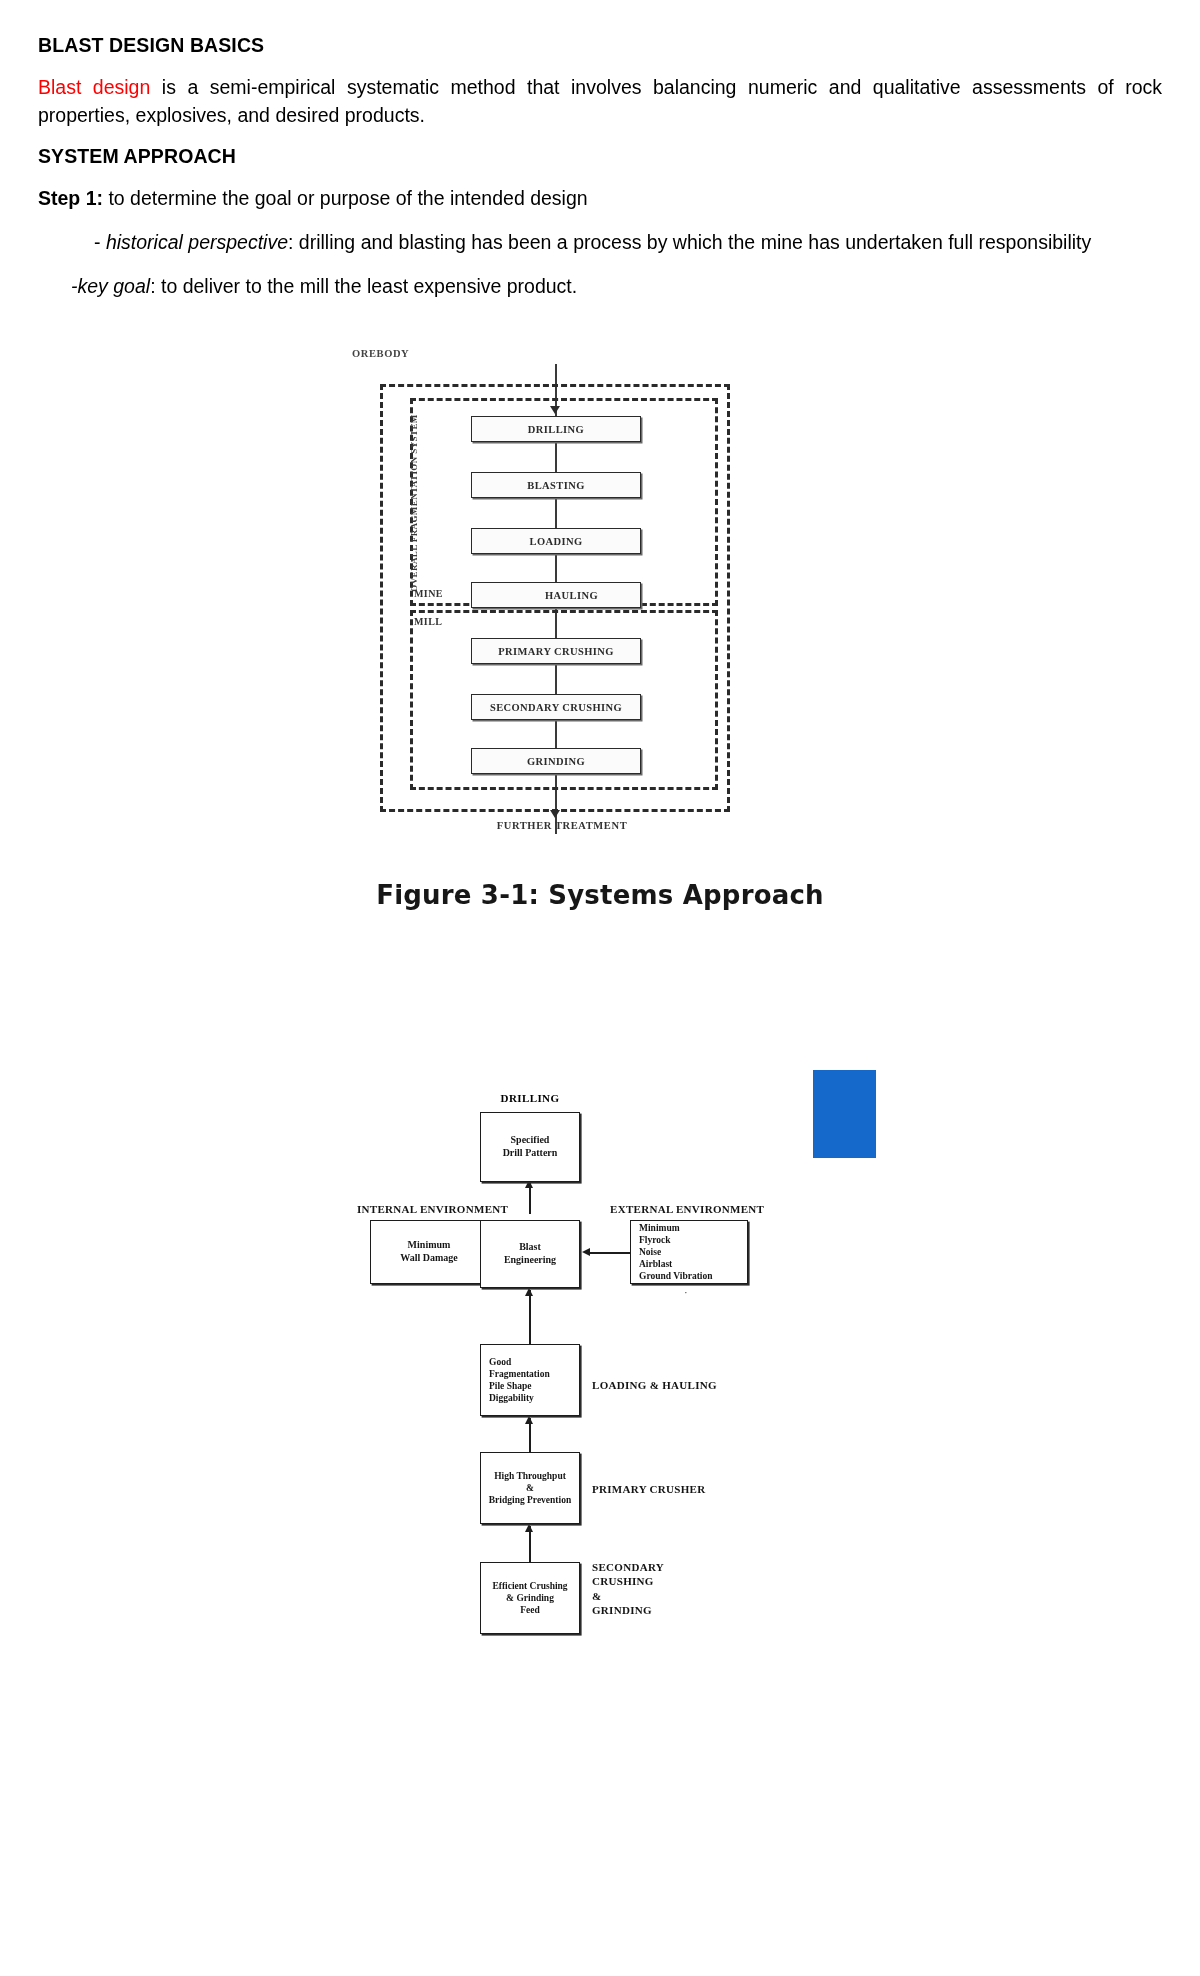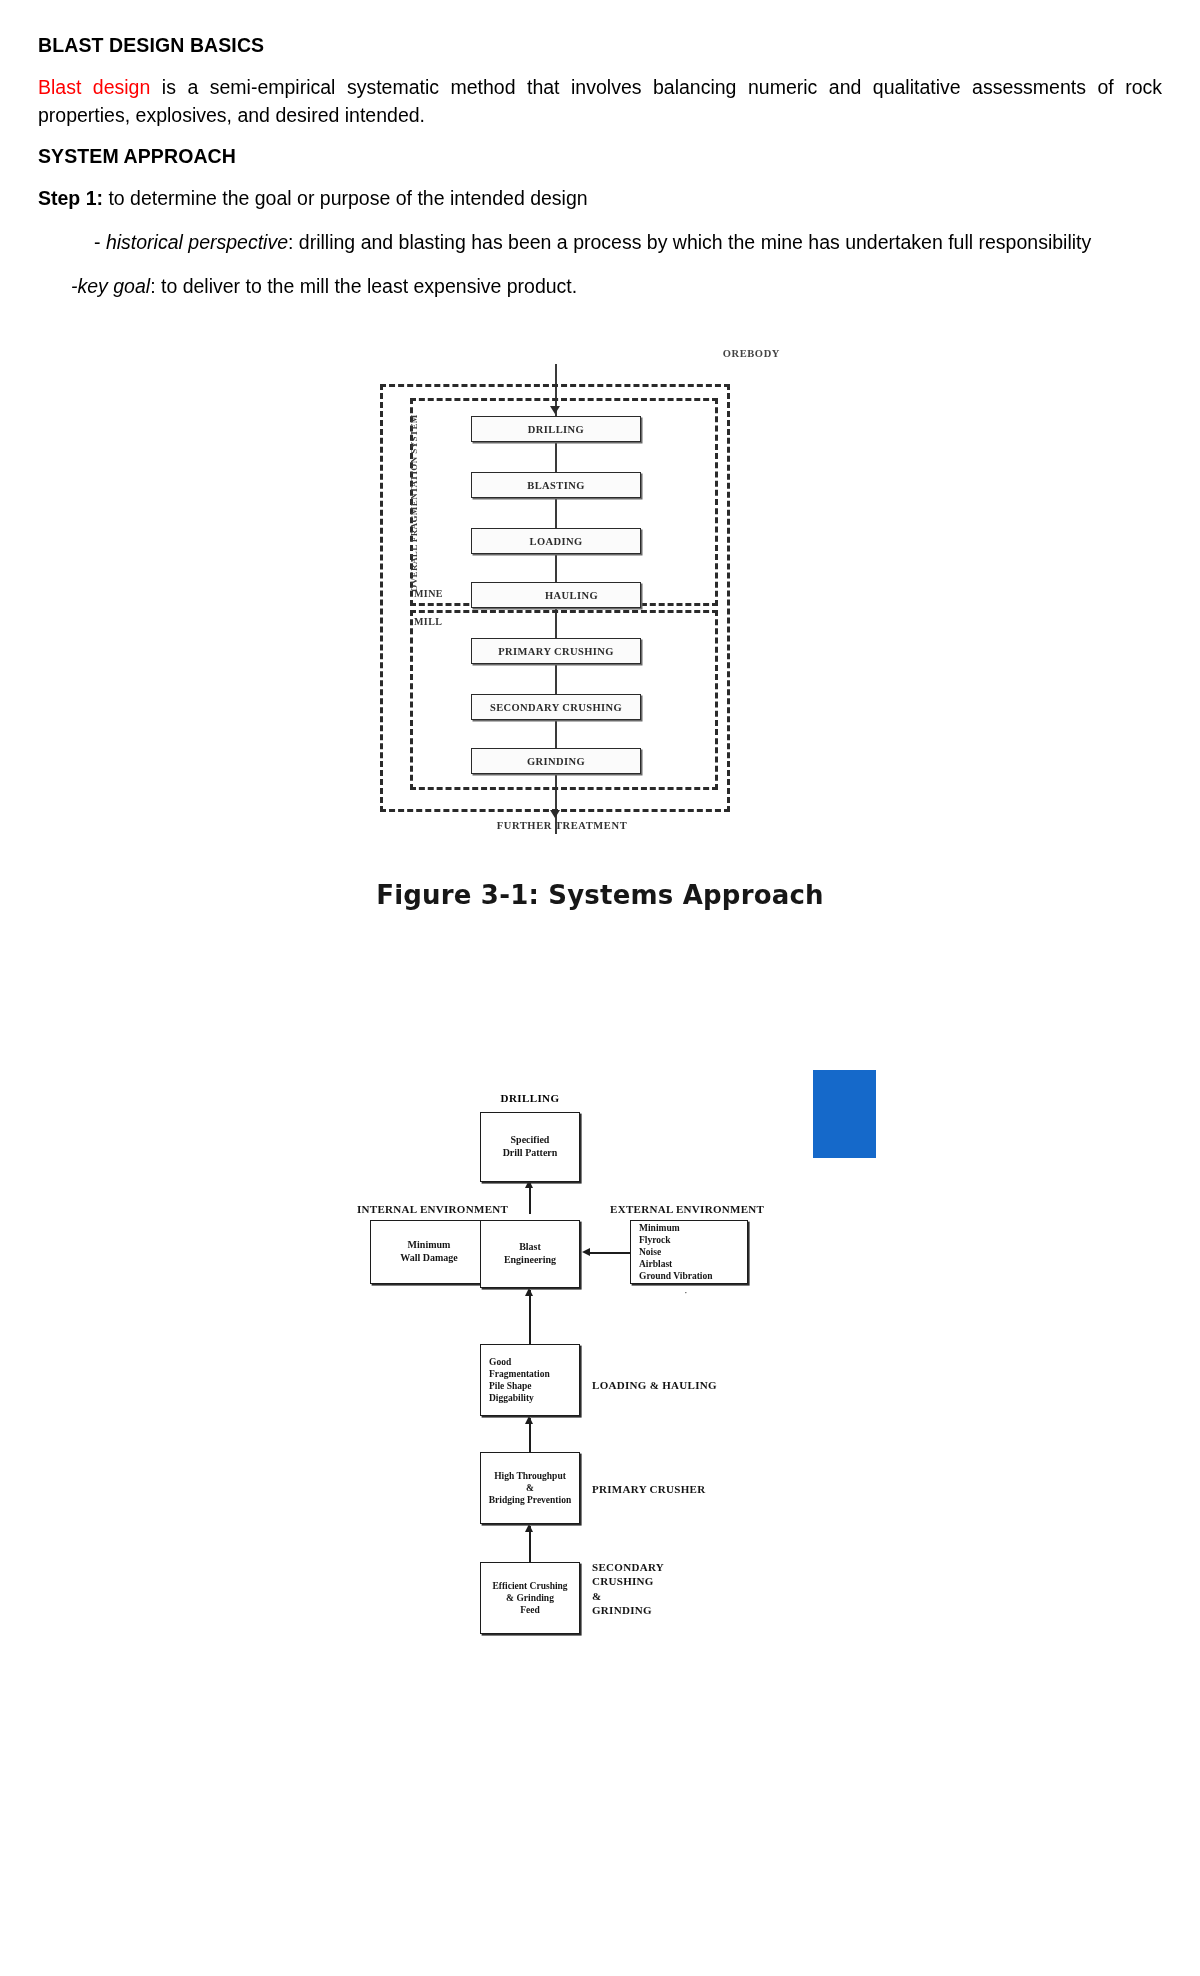--- a/index.html
+++ b/index.html
@@ -102,23 +102,23 @@
     justify-content: center;
     font-family: "Liberation Serif", serif;
     font-weight: bold;
     font-size: 10.5px;
     letter-spacing: 0.4px;
     color: #2b2b2b;
     z-index: 3;
   }
   .f1-orebody {
     position: absolute;
-    left: 8px; top: 0;
+    left: 0; top: 0;
     width: 420px;
-    text-align: right;
+    text-align: left;
     font-family: "Liberation Serif", serif;
     font-weight: bold;
     font-size: 10.5px;
     letter-spacing: 0.6px;
     color: #444;
   }
   .f1-further {
     position: absolute;
     left: 0; top: 472px;
     width: 420px;
@@ -261,21 +261,21 @@
     height: 88px;
   }
 </style>
 </head>
 <body>
 
 <div class="doc-text">
 
   <p class="heading">BLAST DESIGN BASICS</p>
 
-  <p class="para"><span class="red" style="color: rgb(255, 0, 0);">Blast design</span><span> is a semi-empirical systematic method that involves balancing numeric and qualitative assessments of rock properties, explosives, and desired intended.</span></p>
+  <p class="para"><span class="red" style="color: rgb(255, 0, 0);">Blast design</span><span> is a semi-empirical systematic method that involves balancing numeric and qualitative assessments of rock properties, explosives, and desired products.</span></p>
 
   <p class="heading">SYSTEM APPROACH</p>
 
   <p class="para"><span class="bold">Step 1:</span><span> to determine the goal or purpose of the intended design</span></p>
 
   <p class="para indent-1"><span>- </span><span class="ital">historical perspective</span><span>: drilling and blasting has been a process by which the mine has undertaken full responsibility</span></p>
 
   <p class="para indent-2"><span class="ital">-</span><span class="ital">key goal</span><span>:  to deliver to the mill the least expensive product.</span></p>
 
 </div>

